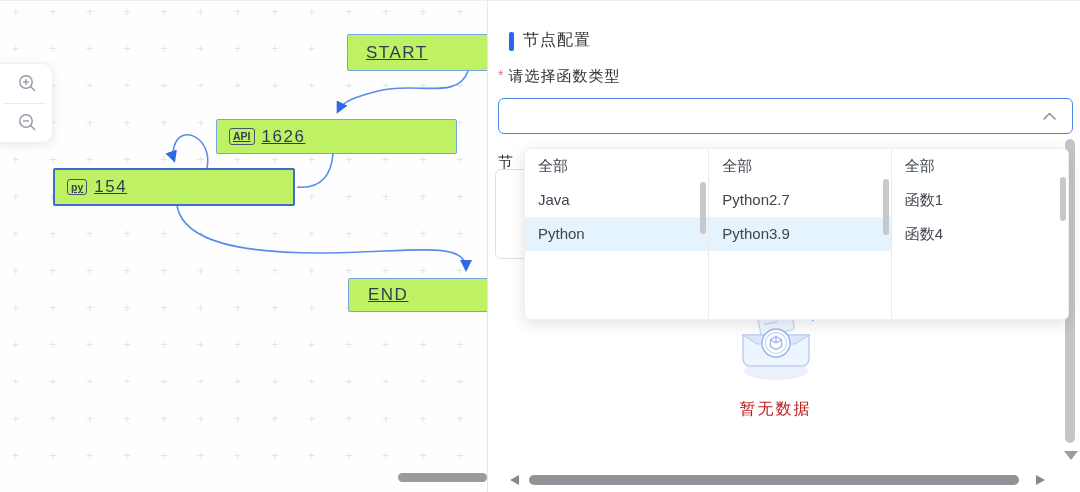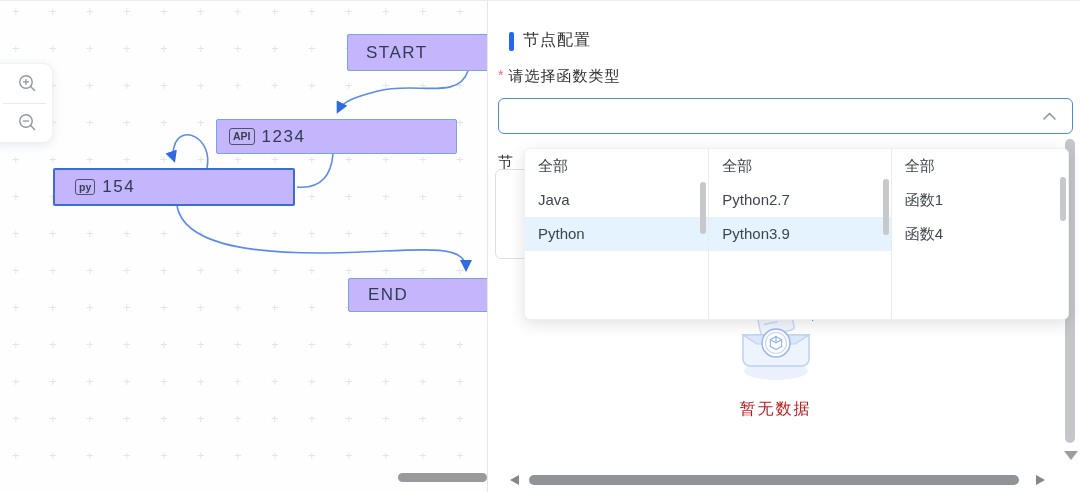--- a/index.html
+++ b/index.html
@@ -8,28 +8,28 @@
   .app { position:relative; width:1080px; height:492px; border-top:1px solid #ededf1;
     border-bottom:1px solid #e9e9ee; }
 
   
   .canvas { position:absolute; left:0; top:0; width:487px; height:492px; overflow:hidden; background:#fefefe; }
   #plus-grid { position:absolute; inset:0; z-index:0; }
   #plus-grid span { position:absolute; color:#e3e5ed; font-size:13px; line-height:1; user-select:none; }
   .edges { position:absolute; left:0; top:0; z-index:1; pointer-events:none; }
 
   .node { position:absolute; z-index:2; display:flex; align-items:center;
-    background:#c4b5fd; border:1.5px solid #7aa2e6; border-radius:2px;
-    color:#2f3d52; font-size:17px; letter-spacing:1.5px; }
+    background:#bef264; border:1.5px solid #7aa2e6; border-radius:2px;
+    color:#2f3d52; font-size:17px; letter-spacing:1.5px;text-decoration:underline; }
   .node .badge { display:inline-block; border:1.4px solid #4a5568; border-radius:3px;
     color:#374151; font-size:10.5px; font-weight:bold; letter-spacing:0;
     padding:1px 3px; margin-right:7px; line-height:1.15; }
   .node-start { left:347px; top:33px;  width:150px; height:37px; padding-left:18px; }
   .node-api   { left:216px; top:118px; width:241px; height:35px; padding-left:12px; }
-  .node-py    { left:53px;  top:167px; width:242px; height:38px; padding-left:20px; border:2px solid #3d6cd3; }
+  .node-py    { left:53px;  top:167px; width:242px; height:38px; padding-left:12px; border:2px solid #3d6cd3; }
   .node-end   { left:348px; top:277px; width:150px; height:34px; padding-left:19px; }
 
   .zoom-toolbar { position:absolute; left:-12px; top:62px; width:65px; height:80px; z-index:3;
     background:#fff; border:1px solid #f0f1f5; border-radius:10px;
     box-shadow:0 2px 10px rgba(31,45,80,.10); display:flex; flex-direction:column; align-items:stretch; }
   .zoom-btn { flex:1; display:flex; align-items:center; justify-content:flex-end; padding-right:14px; cursor:pointer; }
   .zoom-divider { height:1px; background:#e8eaee; margin:0 6px 0 14px; }
 
   .canvas-hscroll-thumb { position:absolute; left:398px; top:472px; width:89px; height:9px;
     background:#9a9a9e; border-radius:5px; z-index:3; }
@@ -270,21 +270,21 @@
       <path d="M 207 167 C 213 136 180 122 174 146 C 172 153 173 156 174 159" fill="none" stroke="#5b8cec" stroke-width="1.6" marker-end="url(#arr)"></path>
       <path d="M 333 153 C 331 176 320 188 297 186" fill="none" stroke="#5b8cec" stroke-width="1.6"></path>
       <path d="M 177 205 C 184 242 245 252 320 252 C 400 252 458 240 465 262 C 466 264 466 266 466 268" fill="none" stroke="#5b8cec" stroke-width="1.6" marker-end="url(#arr)"></path>
     </svg>
 
     <div class="node node-start">
       <span>START</span>
     </div>
     <div class="node node-api">
       <span class="badge">API</span>
-      <span>1234</span>
+      <span>1626</span>
     </div>
     <div class="node node-py">
       <span class="badge">py</span>
       <span>154</span>
     </div>
     <div class="node node-end">
       <span>END</span>
     </div>
 
     <div class="zoom-toolbar">

